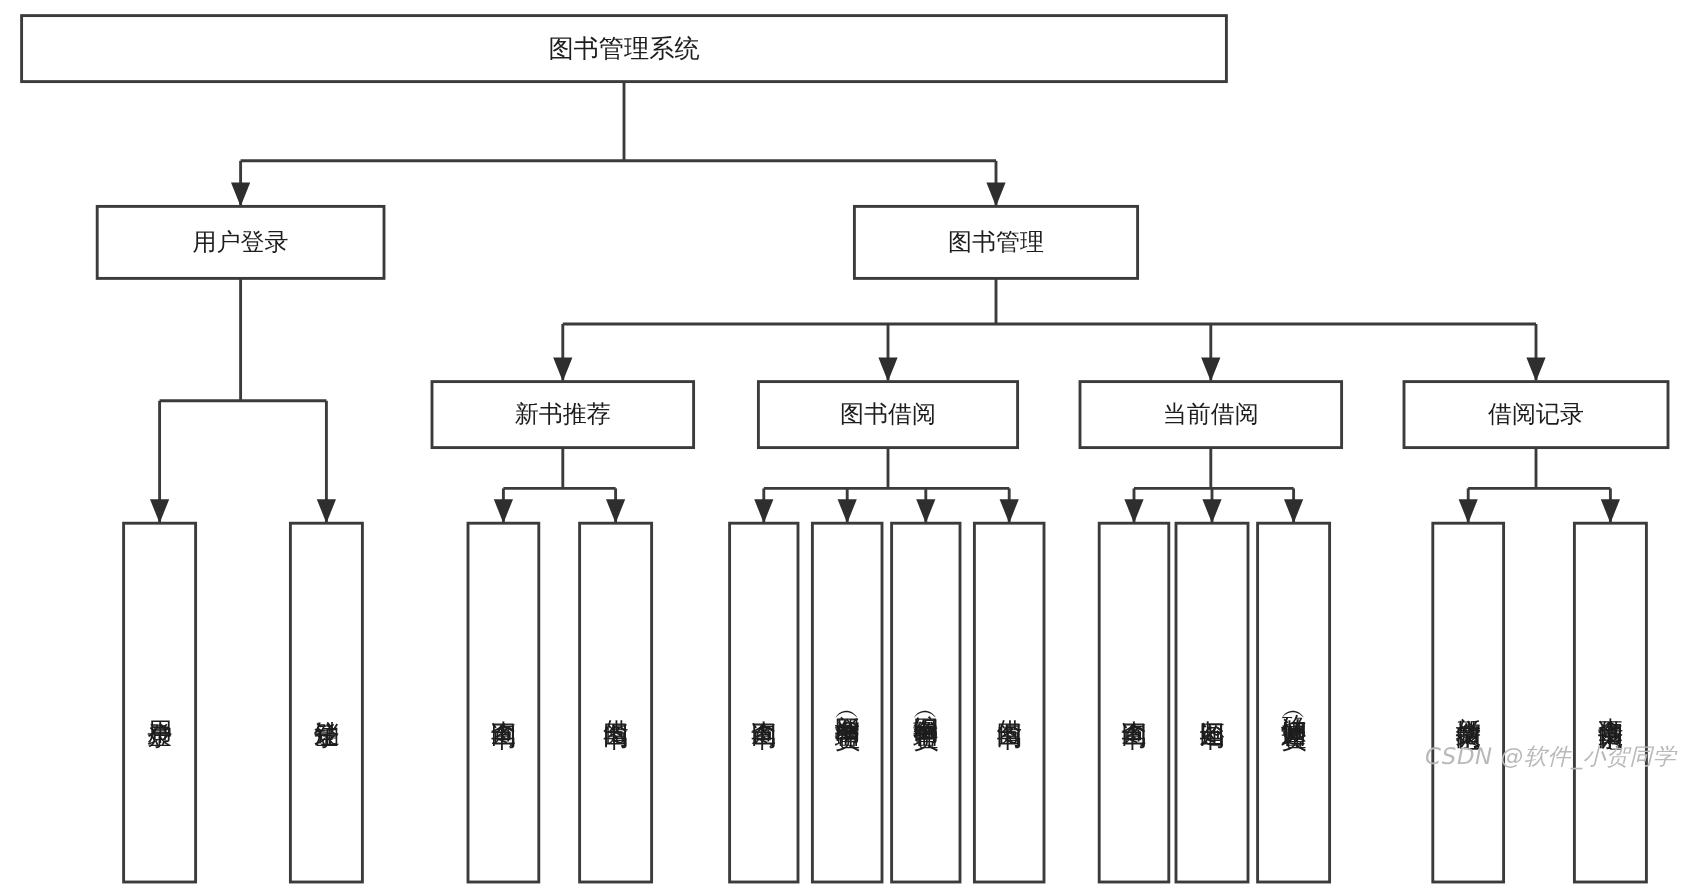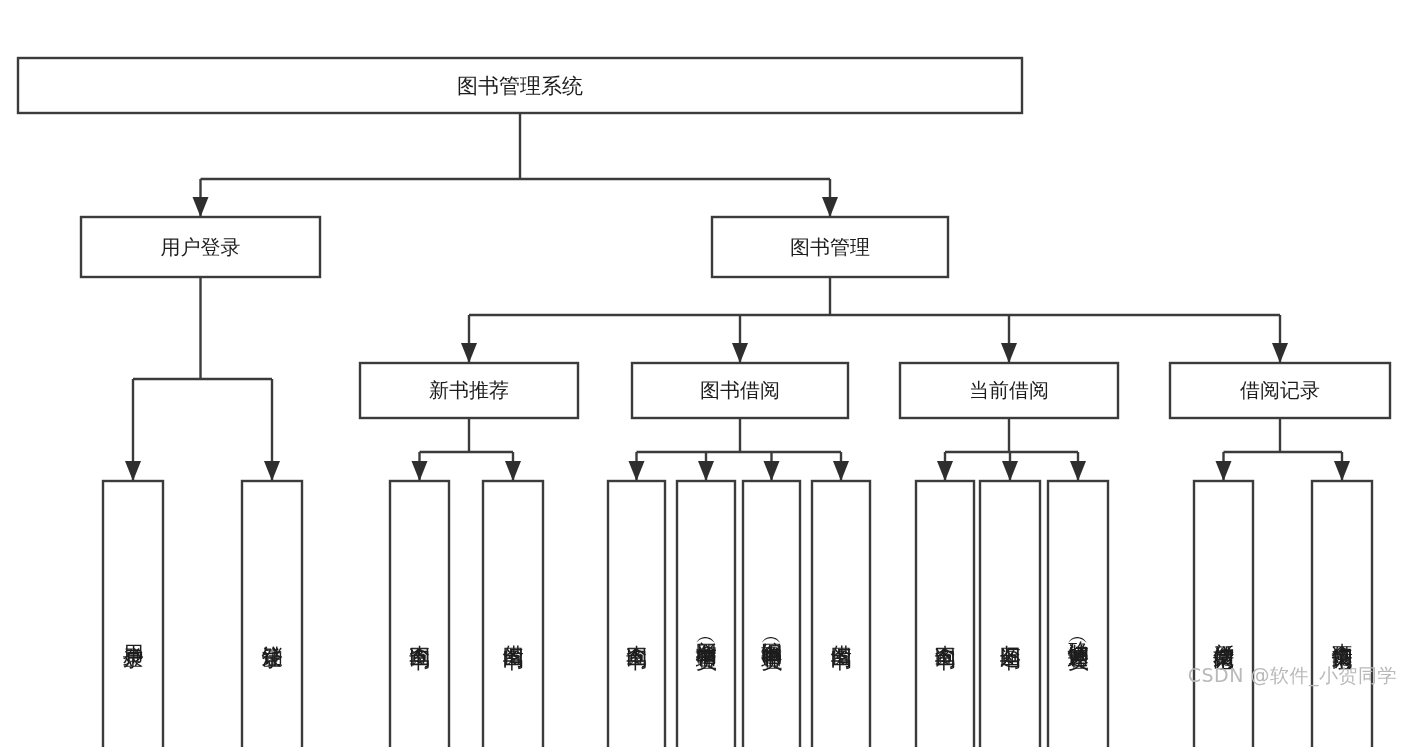--- a/index.html
+++ b/index.html
@@ -13,21 +13,20 @@
     height: 747px;
     font-family: "DejaVu Sans", "Liberation Sans", sans-serif;
     overflow: hidden;
     position: relative;
   }
   #diagram-root {
     position: relative;
     width: 1405px;
     height: 648px;
     background: #ffffff;
-    margin-top: 45px;
   }
   svg#diagram-svg {
     position: absolute;
     left: 0;
     top: 0;
     width: 1405px;
     height: 747px;
     display: block;
   }
   .node-box {
@@ -80,20 +79,21 @@
   .watermark {
     position: absolute;
     right: 8px;
     bottom: 4px;
     font-family: "DejaVu Sans", "Liberation Sans", sans-serif;
     font-size: 19px;
     color: #b9b9b9;
     letter-spacing: 0.5px;
     white-space: nowrap;
     user-select: none;
+    font-style: italic;
   }
 </style>
 </head>
 <body>
 
 <div id="diagram-root">
 
   <svg id="diagram-svg" viewBox="0 0 1405 747">
     <g id="connectors-layer">
         <path d="M 520 68 L 520 134" class="connector"></path>

